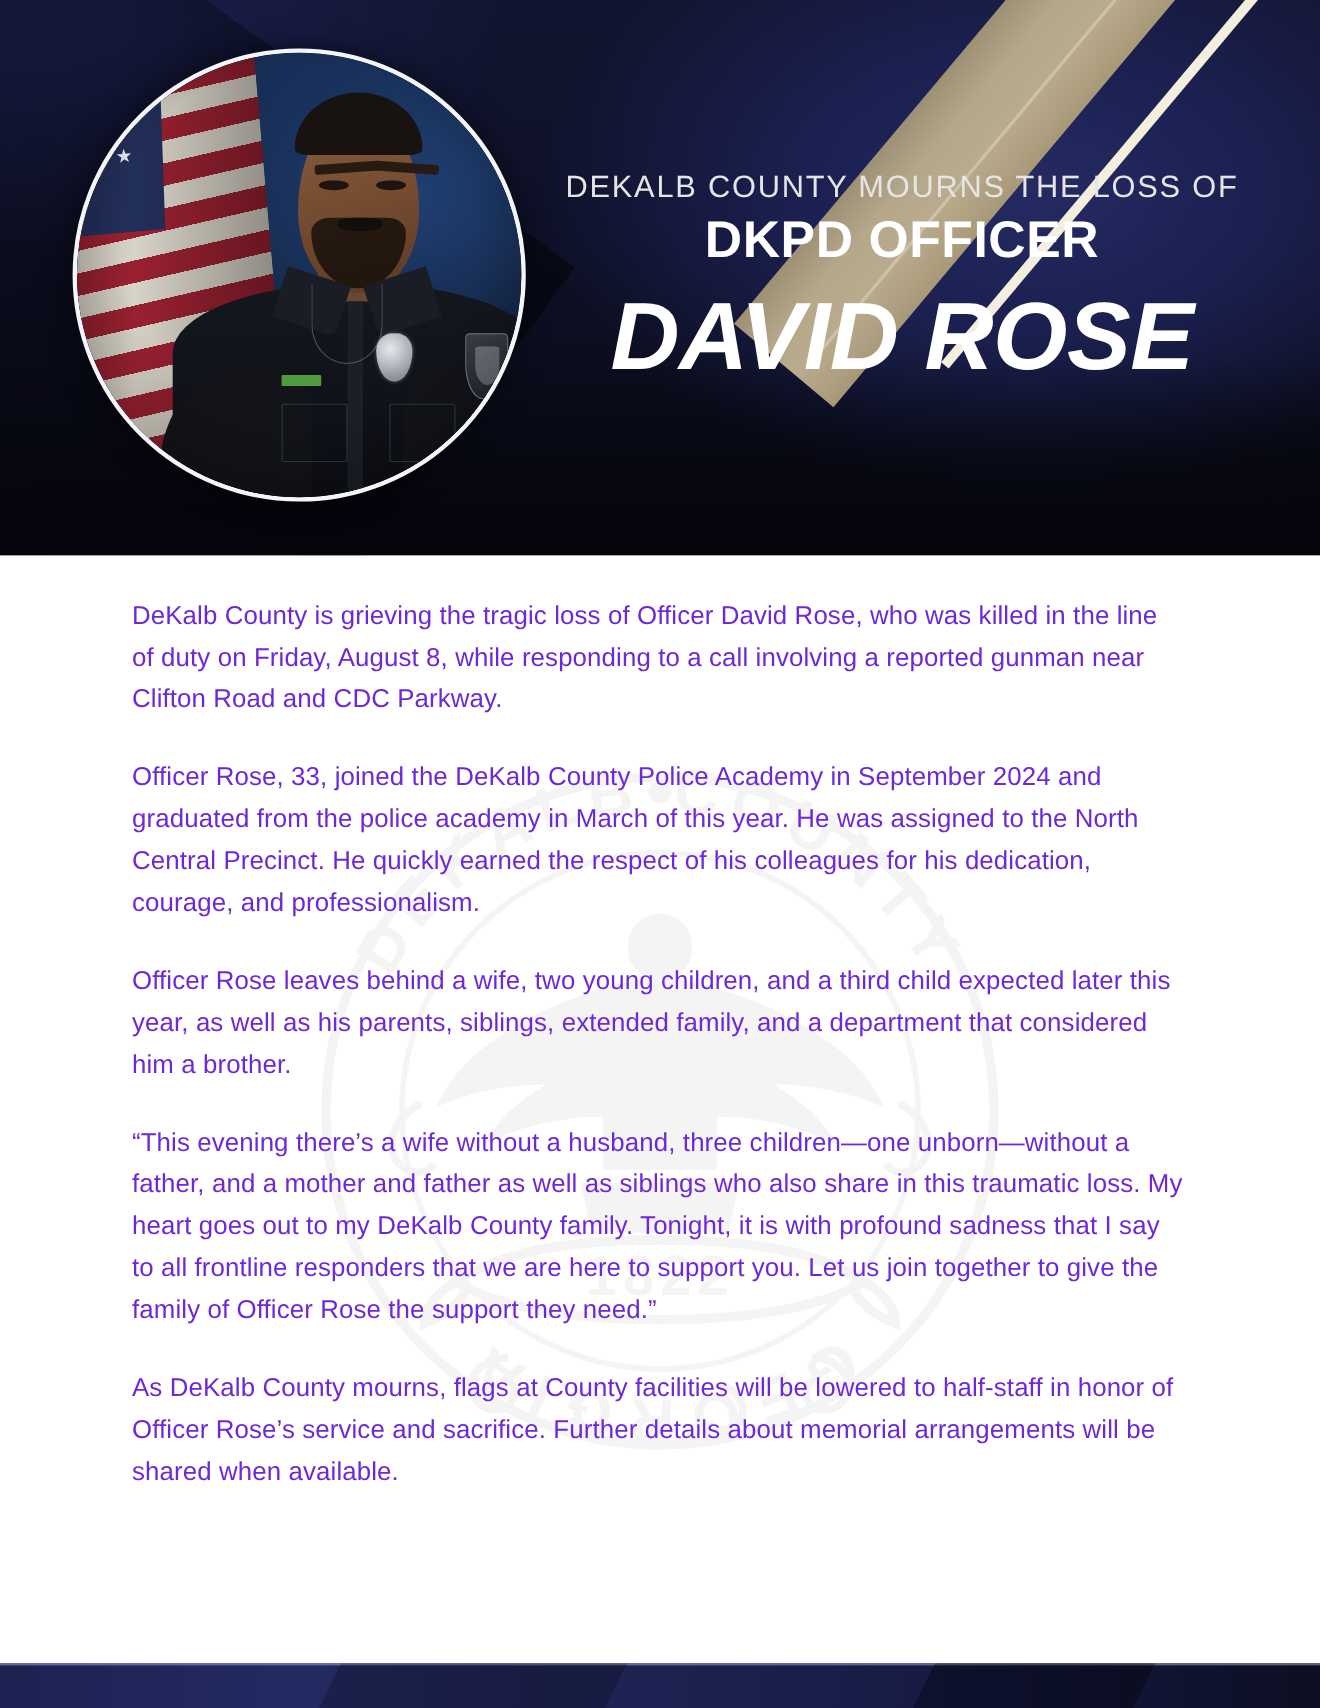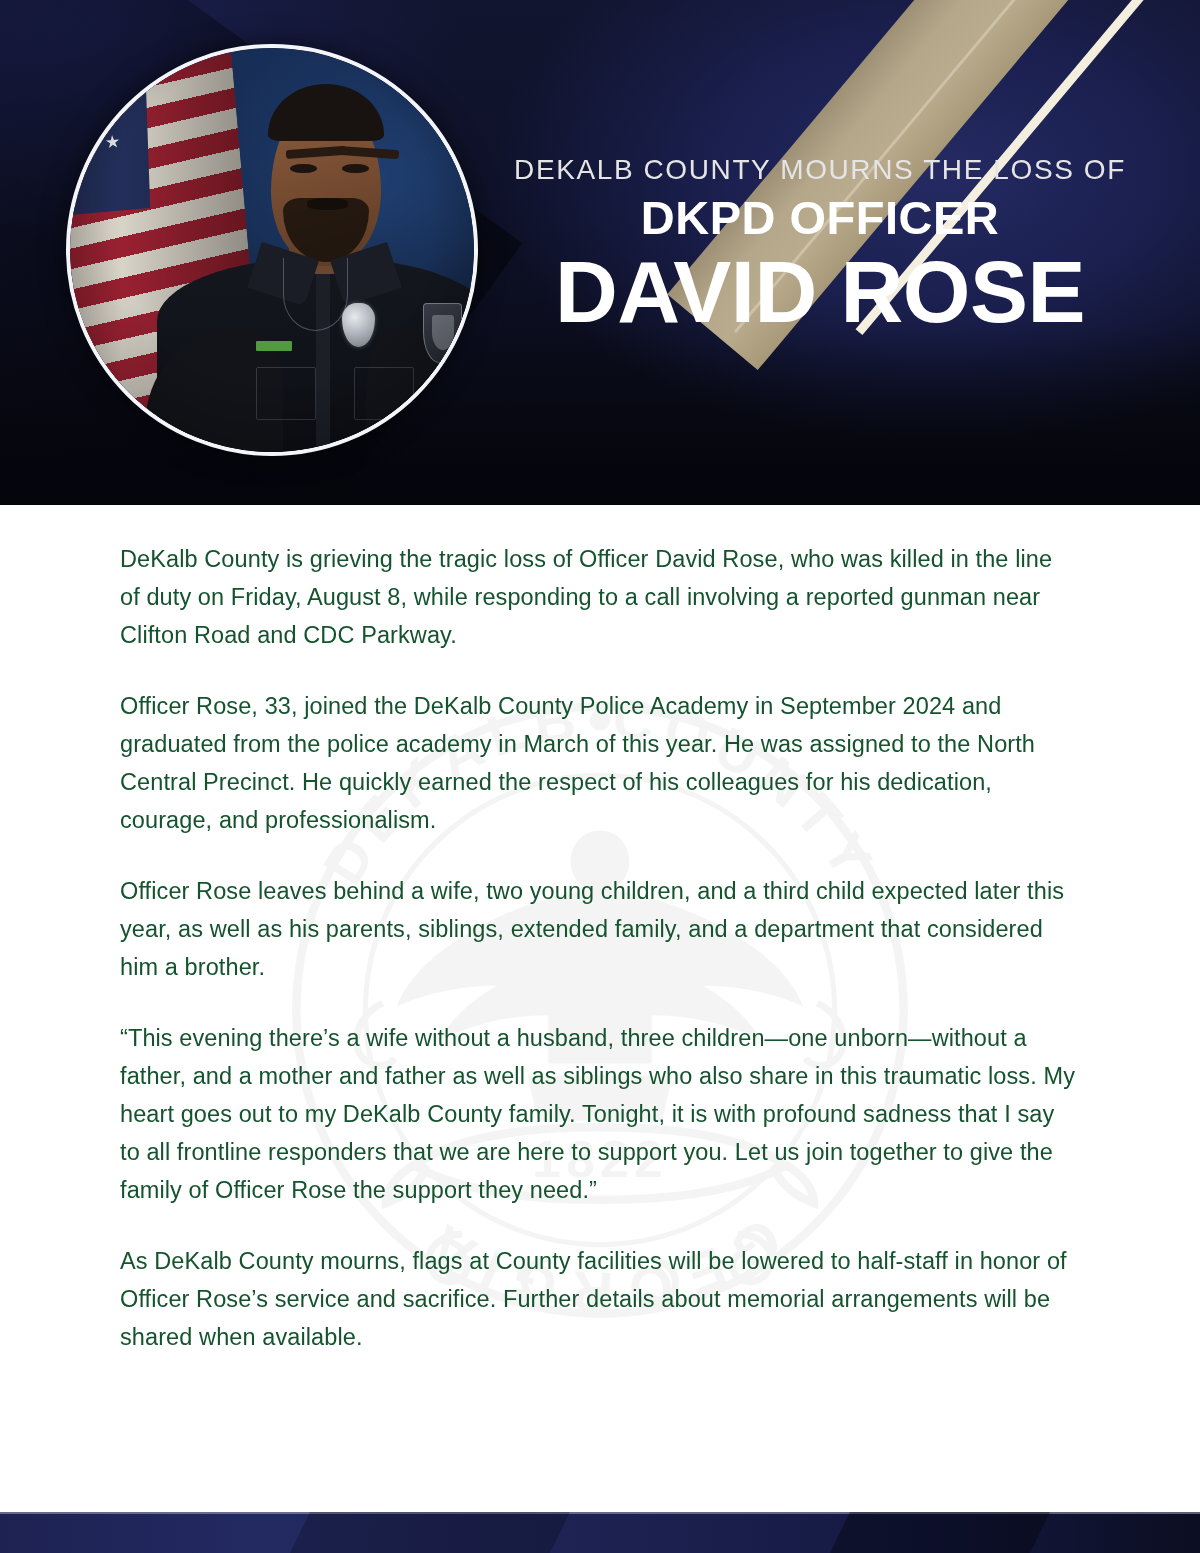--- a/index.html
+++ b/index.html
@@ -153,21 +153,21 @@
   .kicker {
     font-size:28px; font-weight:400; letter-spacing:1.6px;
     color:#e5e5e5; line-height:1.1; white-space:nowrap;
   }
   .line2 {
     font-size:47px; font-weight:bold; letter-spacing:0.5px;
     color:#ffffff; line-height:1.12; margin-top:6px;text-align:center;
   }
   .line3 {
     font-size:87px; font-weight:bold; letter-spacing:-0.5px;
-    color:#ffffff; line-height:1.0; margin-top:4px;
+    color:#ffffff; line-height:1.0; margin-top:18px;font-style:italic;
   }
 
   
   .body-area {
     position:relative;
     width:1200px; height:1007px;
     background:#ffffff;
     overflow:hidden;
   }
   
@@ -180,21 +180,21 @@
   .seal svg { width:100%; height:100%; display:block; }
 
   .copy {
     position:absolute; left:120px; top:35px;
     width:958px;
     z-index:2;
   }
   .para {
     font-size:23.5px;
     line-height:38px;
-    color:#14532d;
+    color:#6d28d9;
     margin-bottom:33px;
     letter-spacing:0.1px;
   }
   .para:last-child { margin-bottom:0; }
 
   
   .footer {
     position:absolute; left:0; bottom:0;
     width:1200px; height:41px;
     background:linear-gradient(90deg,#1d2252 0%,#232a62 22%,#1c2150 52%,#141840 78%,#0c0e22 100%);

